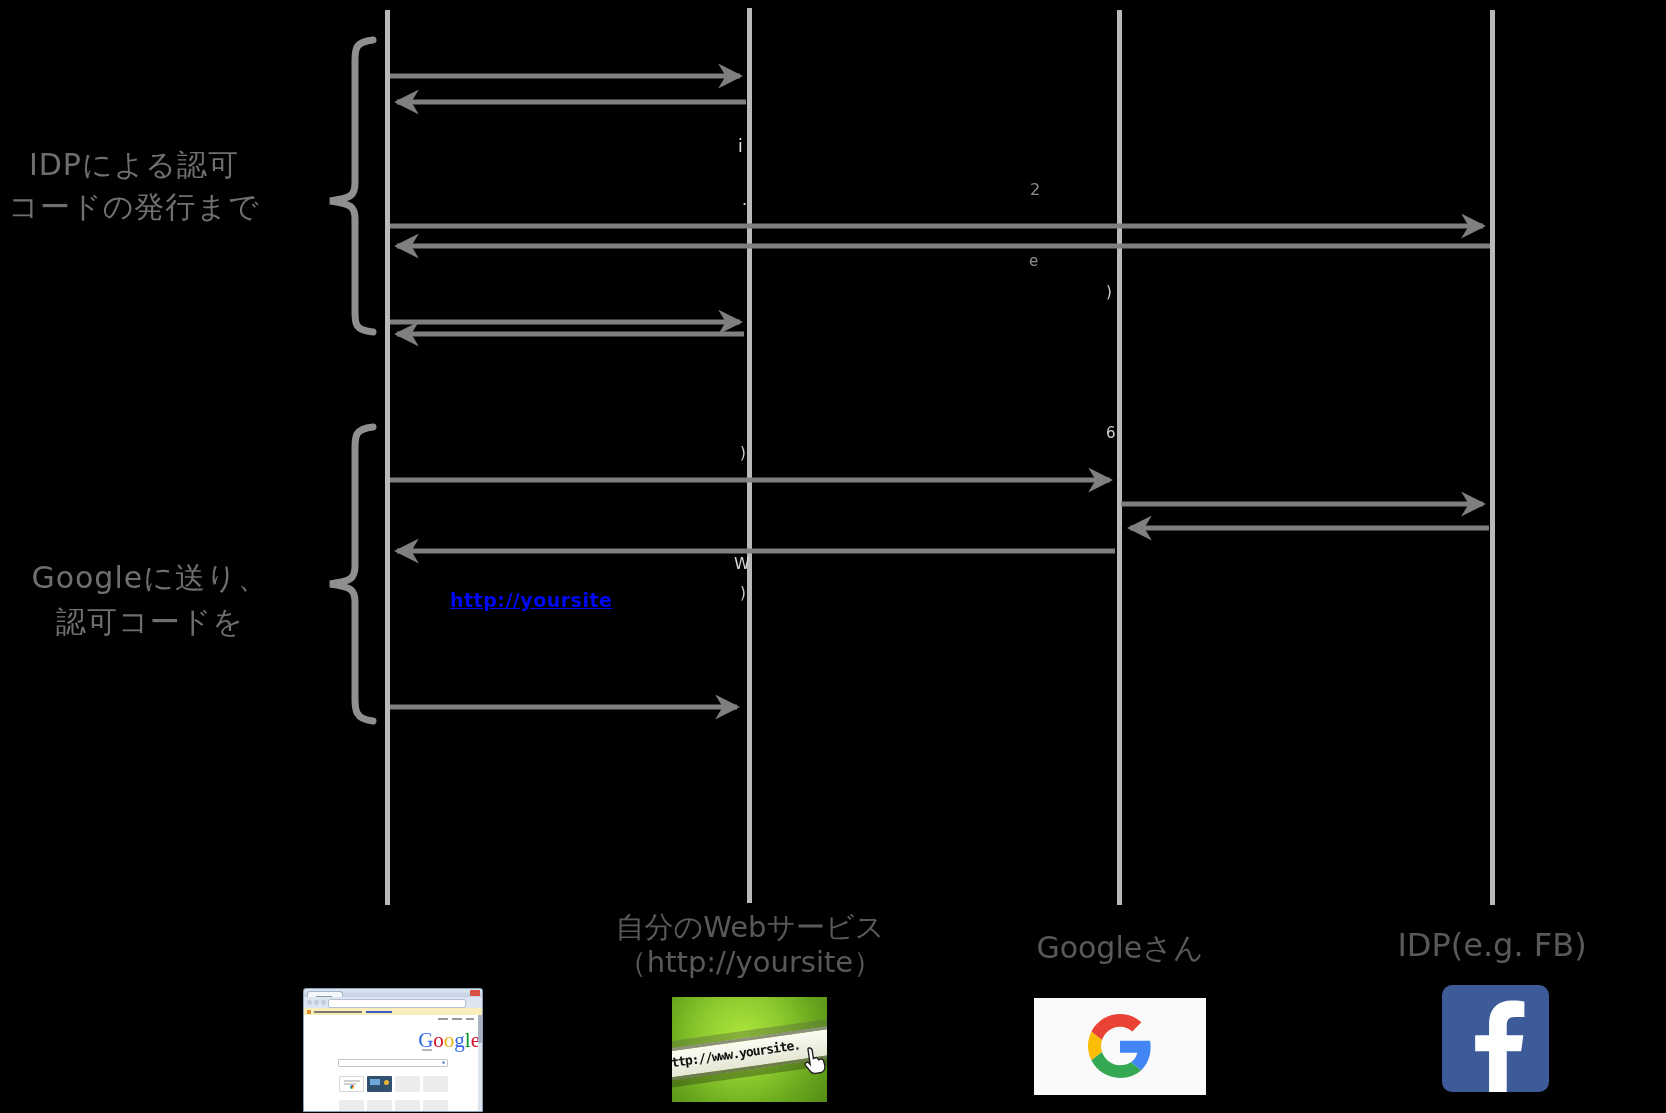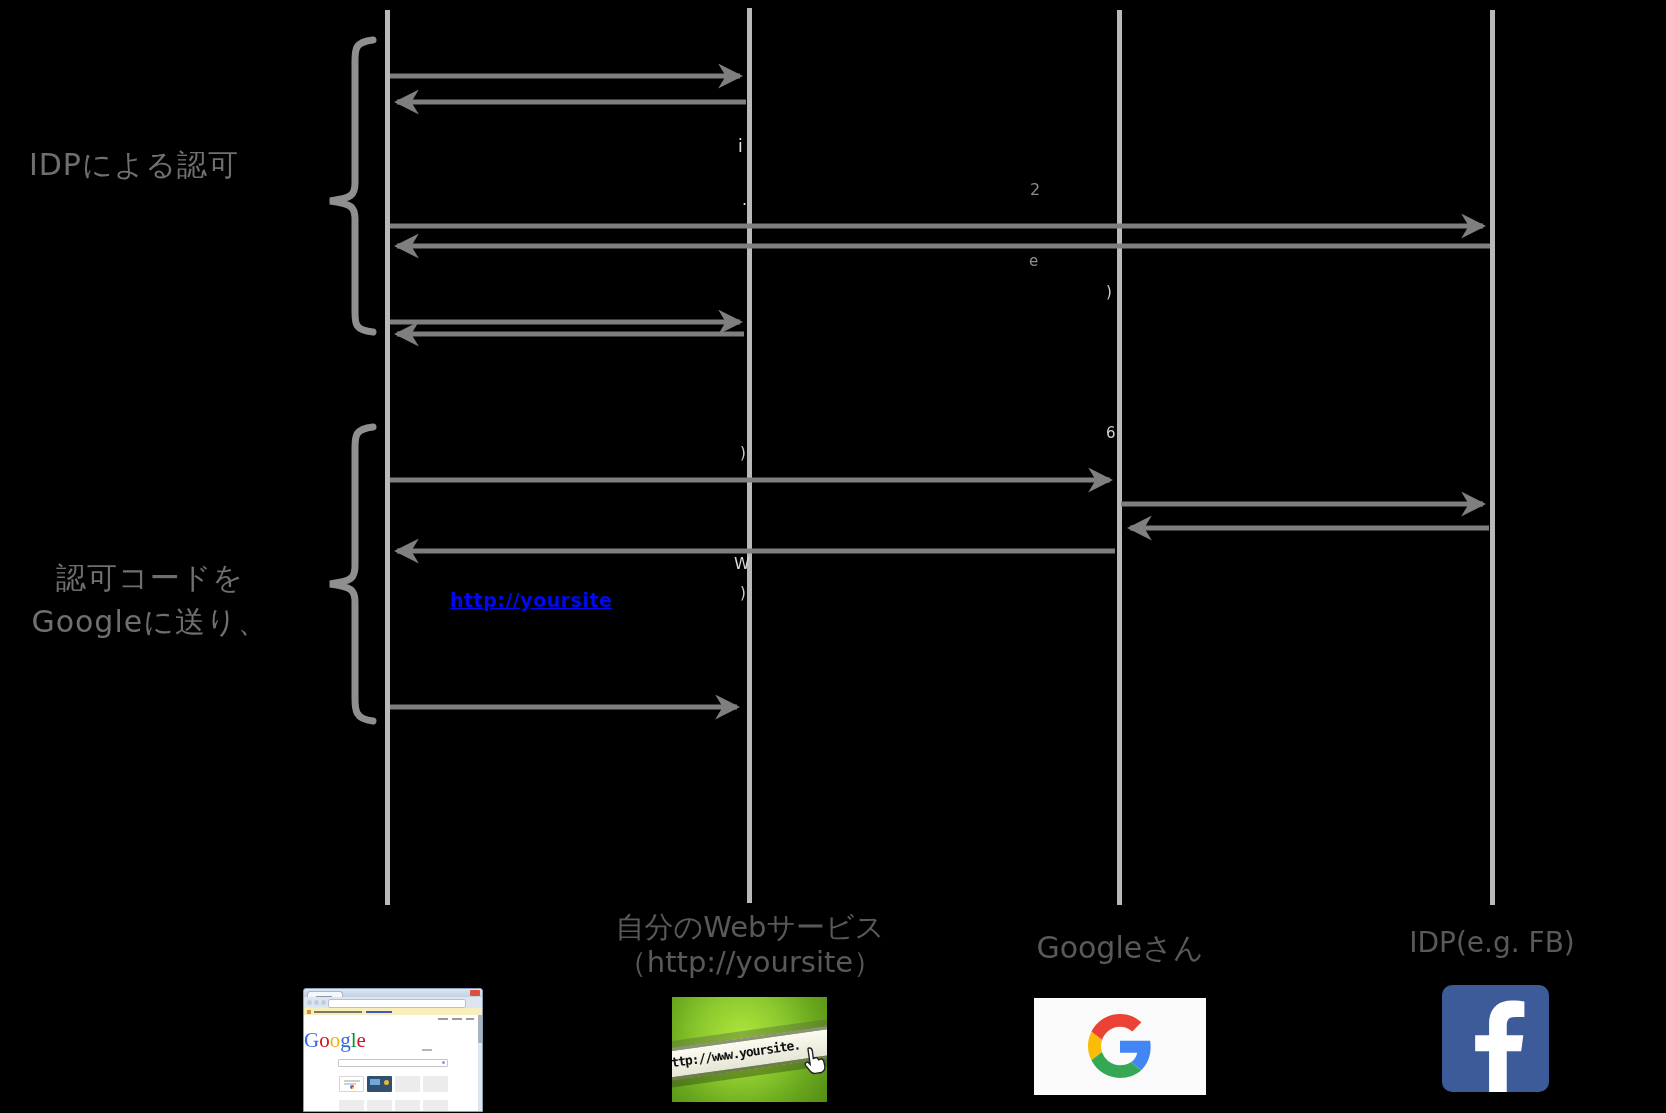--- a/index.html
+++ b/index.html
@@ -11,21 +11,21 @@
   .bracket-label{position:absolute;color:#6f6f6f;text-align:center;
                  font-size:30px;letter-spacing:1px;white-space:nowrap;}
   .bl1{left:8px;top:144px;width:252px;line-height:42px;}
   .bl2{left:12px;top:556px;width:276px;line-height:44px;}
 
   
   .actor-label{position:absolute;color:#595959;text-align:center;white-space:nowrap;}
   .al1{left:268px;top:912px;width:240px;font-size:29px;line-height:34px;}
   .al2{left:590px;top:910px;width:320px;font-size:29px;line-height:35px;text-align:center;}
   .al3{left:1000px;top:928px;width:240px;font-size:30px;}
-  .al4{left:1372px;top:926px;width:240px;font-size:28px;}
+  .al4{left:1372px;top:926px;width:240px;font-size:32px;}
 
   
   .diagram-link{position:absolute;left:450px;top:589px;font-size:19px;font-weight:bold;
                 color:#0009f2;text-decoration:underline;letter-spacing:.5px;}
 
   
   .frag{position:absolute;line-height:1;}
   .fr0{left:738px;top:138px;font-size:17px;color:#e0e0e0;}
   .fr1{left:742px;top:192px;font-size:16px;color:#e0e0e0;}
   .fr2{left:1030px;top:182px;font-size:16px;color:#8d8d8d;}
@@ -50,21 +50,21 @@
   .bw-btn{position:absolute;top:3px;width:5px;height:5px;border-radius:50%;background:#c0cddd;}
   .bw-omni{position:absolute;left:24px;right:16px;top:2px;height:7px;background:#fff;
            border:1px solid #b4c1d2;border-radius:2px;}
   .bw-infobar{position:absolute;left:0;top:19px;right:0;height:7px;background:#f8eebb;
               border-bottom:1px solid #ddc56e;}
   .bw-warn{position:absolute;left:3px;top:2px;width:4px;height:4px;background:#e08f2f;}
   .bw-infodash{position:absolute;left:10px;top:3px;width:48px;height:1.5px;background:#7a7a6a;}
   .bw-infolink{position:absolute;left:62px;top:3px;width:26px;height:1.5px;background:#4059c4;}
   .bw-page{position:absolute;left:0;top:26px;right:0;bottom:0;background:#fff;}
   .bw-links span{position:absolute;top:3px;height:2px;background:#9a9a9a;}
-  .bw-wordmark{position:absolute;left:0;top:14px;width:176px;text-align:left;
+  .bw-wordmark{position:absolute;left:0;top:14px;width:176px;text-align:right;
                font-family:"Liberation Serif",serif;font-size:21px;line-height:22px;}
   .bw-sub{position:absolute;left:118px;top:34px;width:10px;height:2px;background:#b5b5b5;}
   .bw-search{position:absolute;left:34px;top:44px;width:108px;height:6px;background:#fff;
              border:1px solid #c6c6c6;border-radius:1px;}
   .bw-mic{position:absolute;right:2px;top:1px;width:3px;height:3px;background:#7f9fd8;border-radius:50%;}
   .tile{position:absolute;width:25px;height:16px;background:#ececec;border-radius:1px;}
   .t-doc{background:#fff;border:1px solid #d6d6d6;box-sizing:border-box;}
   .t-doc i{position:absolute;left:4px;top:3px;width:16px;height:1.5px;background:#cfcfcf;}
   .t-doc b{position:absolute;left:10px;bottom:2px;width:4px;height:4px;border-radius:50%;
            background:conic-gradient(#d23f31 0 25%,#f2b50f 25% 50%,#259b24 50% 75%,#3b78e7 75%);}
@@ -129,24 +129,25 @@
     <g stroke="#8f8f8f" stroke-width="7" fill="none" stroke-linecap="round">
       <path d="M373,40 C355,42 355,49 355,61 L355,183 C355,195 352,198 330,201
                C352,204 355,207 355,219 L355,312 C355,324 355,330 373,332"></path>
       <path d="M373,427 C355,429 355,436 355,448 L355,566 C355,578 352,581 330,584
                C352,587 355,590 355,602 L355,698 C355,710 355,719 373,721"></path>
     </g>
   </svg>
 
   <div class="bracket-label bl1">
     <div>IDPによる認可</div>
+    <div>コードの発行まで</div>
   </div>
   <div class="bracket-label bl2">
+    <div>Googleに送り、</div>
     <div>認可コードを</div>
-    <div>Googleに送り、</div>
   </div>
 
   <a href="#" class="diagram-link">http://yoursite</a>
 
   <span class="frag fr0">i</span>
   <span class="frag fr1">.</span>
   <span class="frag fr2">2</span>
   <span class="frag fr3">e</span>
   <span class="frag fr4">)</span>
   <span class="frag fr5">6</span>

